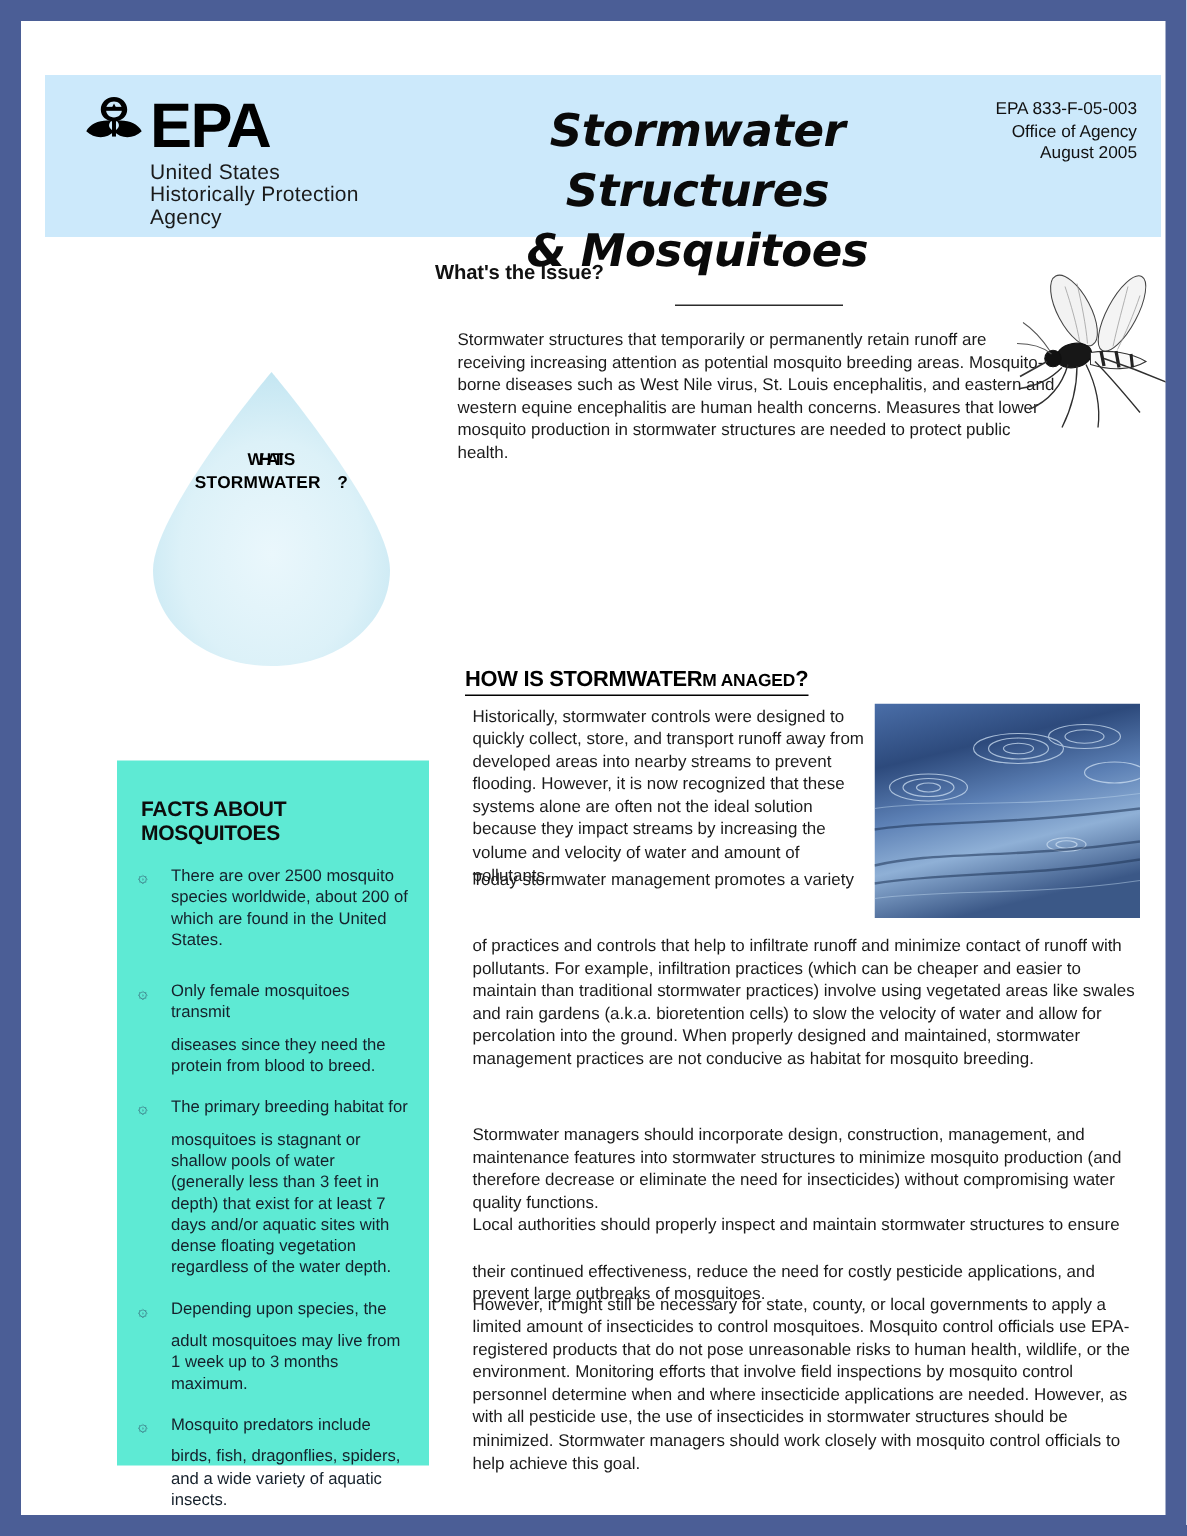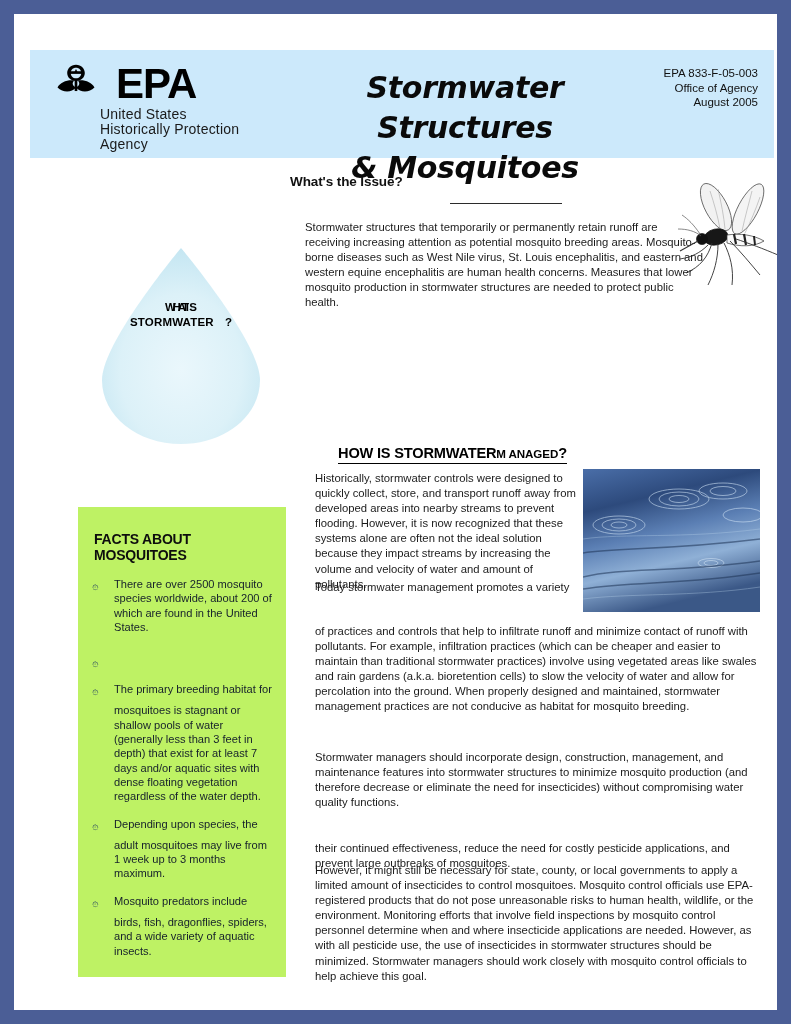--- a/index.html
+++ b/index.html
@@ -40,21 +40,21 @@
   }
   .epa-logo-block {
     position: absolute;
     left: 24px;
     top: 12px;
     width: 250px;
   }
   .epa-logo-row {
     display: flex;
     align-items: center;
-    gap: 18px;
+    gap: 2px;
   }
   .epa-seal {
     width: 44px;
     height: 44px;
     flex: 0 0 auto;
   }
   .epa-wordmark {
     font-family: "Liberation Sans", sans-serif;
     font-weight: bold;
     font-size: 42px;
@@ -190,21 +190,21 @@
     color: #1b1b1b;
   }
 
   
   .facts-box {
     position: absolute;
     left: 64px;
     top: 493px;
     width: 208px;
     height: 470px;
-    background: #bef264;
+    background: #5eead4;
     box-sizing: border-box;
     padding: 24px 14px 14px 14px;
   }
   .facts-title {
     font-weight: bold;
     font-size: 14px;
     color: #0d0d0d;
     letter-spacing: -0.2px;
     margin: 0 0 14px 2px;
   }
@@ -230,21 +230,20 @@
     display: block;
     margin-bottom: 7px;
   }
   .fact-text .cont {
     display: block;
   }
 
   
   .sec-heading {
     position: absolute;
-    text-align: center;
     font-weight: bold;
     color: #000;
   }
   .sec-heading .u {
     border-bottom: 1.6px solid #000;
     padding-bottom: 1px;
     display: inline-block;
   }
   .sec-heading .big {
     font-size: 14.6px;
@@ -389,20 +388,24 @@
 
       <div class="fact-item">
         <div class="fact-bullet">۞</div>
         <div class="fact-text">
           <span class="lead">There are over 2500 mosquito species worldwide, about 200 of which are found in the United States.</span>
         </div>
       </div>
 
       <div class="fact-item">
         <div class="fact-bullet">۞</div>
+        <div class="fact-text">
+          <span class="lead">Only female mosquitoes transmit</span>
+          <span class="cont">diseases since they need the protein from blood to breed.</span>
+        </div>
       </div>
 
       <div class="fact-item">
         <div class="fact-bullet">۞</div>
         <div class="fact-text">
           <span class="lead">The primary breeding habitat for</span>
           <span class="cont">mosquitoes is stagnant or shallow pools of water (generally less than 3 feet in depth) that exist for at least 7 days and/or aquatic sites with dense floating vegetation regardless of the water depth.</span>
         </div>
       </div>
 
@@ -462,17 +465,18 @@
         <path d="M0 70 C40 64 100 70 177 60"></path>
         <path d="M0 130 C46 124 110 128 177 118"></path>
       </g>
     </svg>
 
     <div class="body-block" id="managed-p2">Today stormwater management promotes a variety</div>
     <div class="body-block" id="managed-p3">of practices and controls that help to infiltrate runoff and minimize contact of runoff with pollutants. For example, infiltration practices (which can be cheaper and easier to maintain than traditional stormwater practices) involve using vegetated areas like swales and rain gardens (a.k.a. bioretention cells) to slow the velocity of water and allow for percolation into the ground. When properly designed and maintained, stormwater management practices are not conducive as habitat for mosquito breeding.</div>
 
 
     <div class="body-block" id="auth-p1">Stormwater managers should incorporate design, construction, management, and maintenance features into stormwater structures to minimize mosquito production (and therefore decrease or eliminate the need for insecticides) without compromising water quality functions.</div>
+    <div class="body-block" id="auth-p2">Local authorities should properly inspect and maintain stormwater structures to ensure</div>
     <div class="body-block" id="auth-p3">their continued effectiveness, reduce the need for costly pesticide applications, and prevent large outbreaks of mosquitoes.</div>
     <div class="body-block" id="auth-p4">However, it might still be necessary for state, county, or local governments to apply a limited amount of insecticides to control mosquitoes. Mosquito control officials use EPA-registered products that do not pose unreasonable risks to human health, wildlife, or the environment. Monitoring efforts that involve field inspections by mosquito control personnel determine when and where insecticide applications are needed. However, as with all pesticide use, the use of insecticides in stormwater structures should be minimized. Stormwater managers should work closely with mosquito control officials to help achieve this goal.</div>
 
   </div>
 </div>
 
 </body></html>

